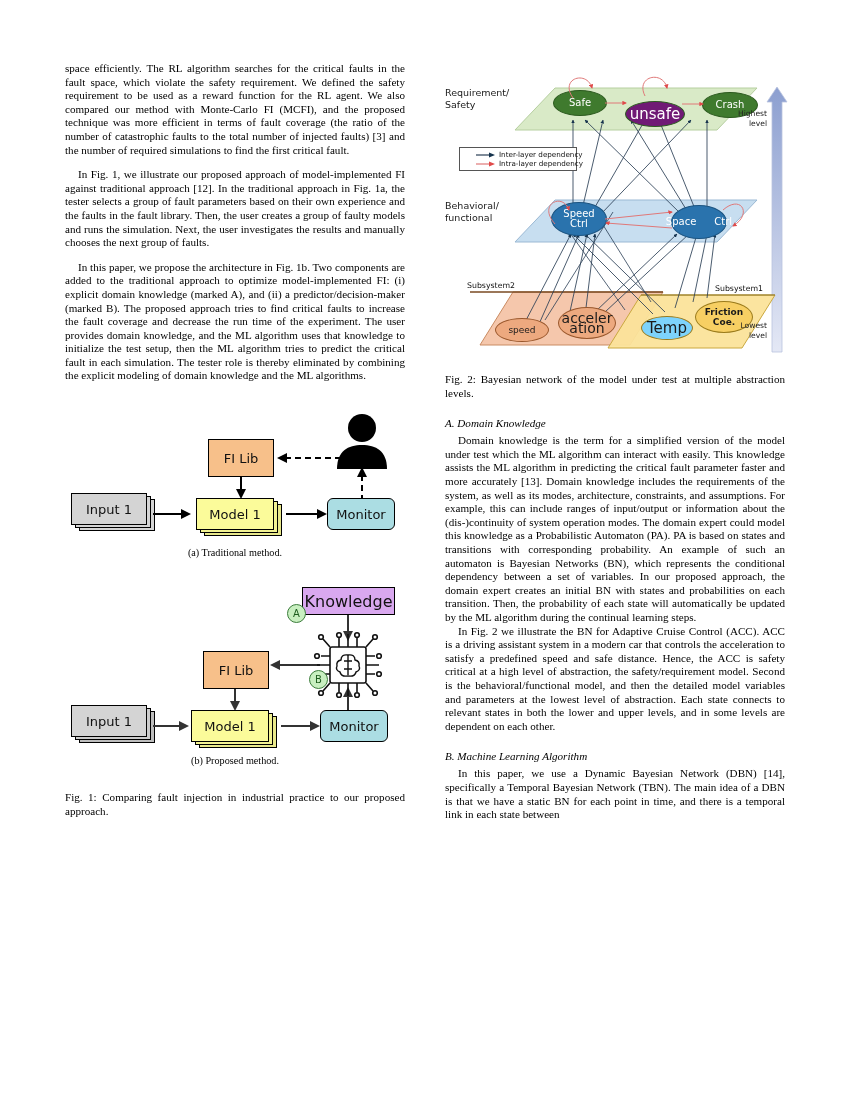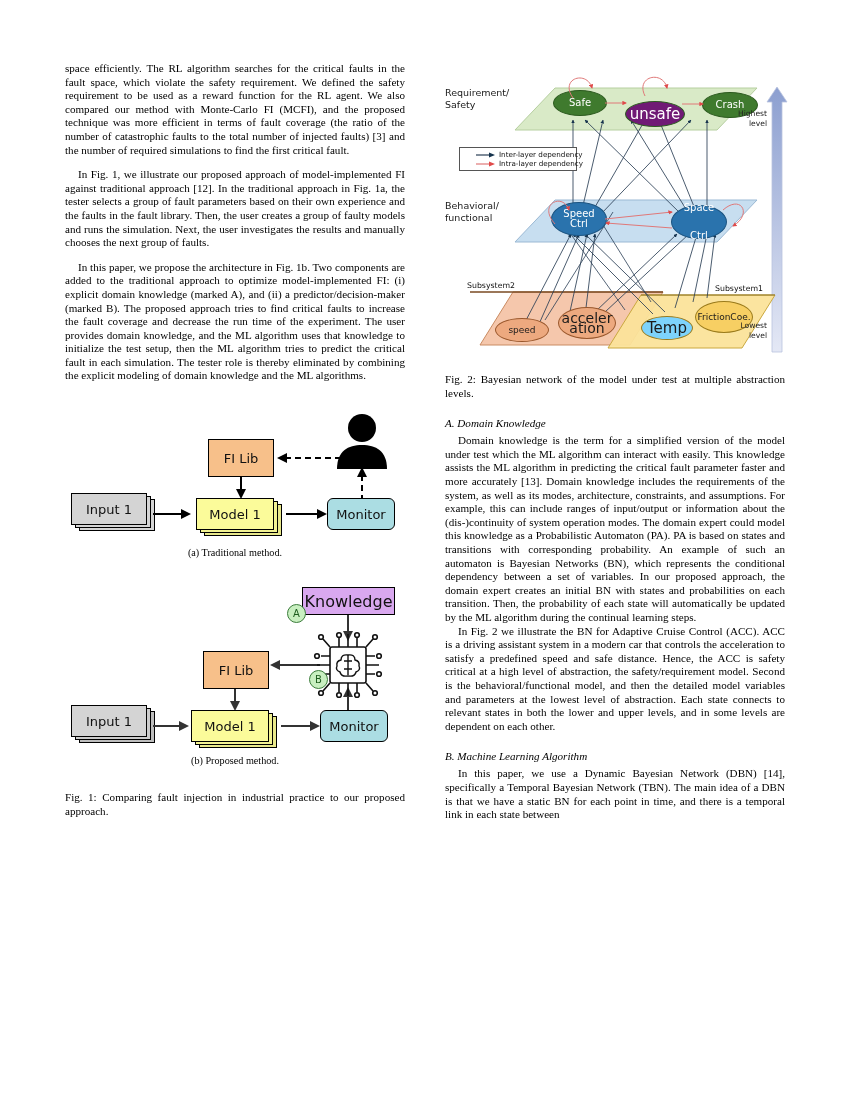--- a/index.html
+++ b/index.html
@@ -392,40 +392,40 @@
                   border:1.2px solid #2c5a1f; color:#fff; font-size:15px;">unsafe</div>
       <div class="ellipse-node" style="left:257px; top:30px; width:56px; height:26px; background:#3f7a2e;
                   border:1.2px solid #2c5a1f; color:#fff; font-size:10px;">Crash</div>
 
       <div class="ellipse-node" style="left:106px; top:140px; width:56px; height:34px; background:#2a73ad;
                   border:1.2px solid #1d5582; color:#fff; font-size:10px; flex-direction:column;">
         <span>Speed</span>
         <span>Ctrl</span>
       </div>
       <div class="ellipse-node" style="left:226px; top:143px; width:56px; height:34px; background:#2a73ad;
-                  border:1.2px solid #1d5582; color:#fff; font-size:10px; flex-direction:column;gap:18px;">
+                  border:1.2px solid #1d5582; color:#fff; font-size:10px; flex-direction:row;gap:18px;">
         <span>Space</span>
         <span>Ctrl</span>
       </div>
 
       <div class="sub-label" style="left:22px; top:219px;">Subsystem2</div>
       <div class="sub-label" style="left:270px; top:222px;">Subsystem1</div>
 
       <div class="ellipse-node" style="left:50px; top:256px; width:54px; height:24px; background:#eda97f;
                   border:1.1px solid #99572c; color:#1a1a1a; font-size:9px;">speed</div>
       <div class="ellipse-node" style="left:113px; top:245px; width:58px; height:32px; background:#eda97f;
                   border:1.1px solid #99572c; color:#1a1a1a; font-size:14px; flex-direction:column;">
         <span>acceler</span>
         <span>ation</span>
       </div>
 
       <div class="ellipse-node" style="left:196px; top:254px; width:52px; height:24px; background:#7dd3fc;
                   border:1.1px solid #9a7b1c; color:#1a1a1a; font-size:15px;">Temp</div>
       <div class="ellipse-node" style="left:250px; top:239px; width:58px; height:32px; background:#f7cf63;
-                  border:1.1px solid #9a7b1c; color:#1a1a1a; font-size:9px; flex-direction:row;">
+                  border:1.1px solid #9a7b1c; color:#1a1a1a; font-size:9px; flex-direction:column;font-weight:bold;">
         <span>Friction</span>
         <span>Coe.</span>
       </div>
 
       <div class="lvl-label" style="left:278px; top:47px; width:44px;">
         <span>Highest</span><br>
         <span>level</span>
       </div>
       <div class="lvl-label" style="left:278px; top:259px; width:44px;">
         <span>Lowest</span><br>

